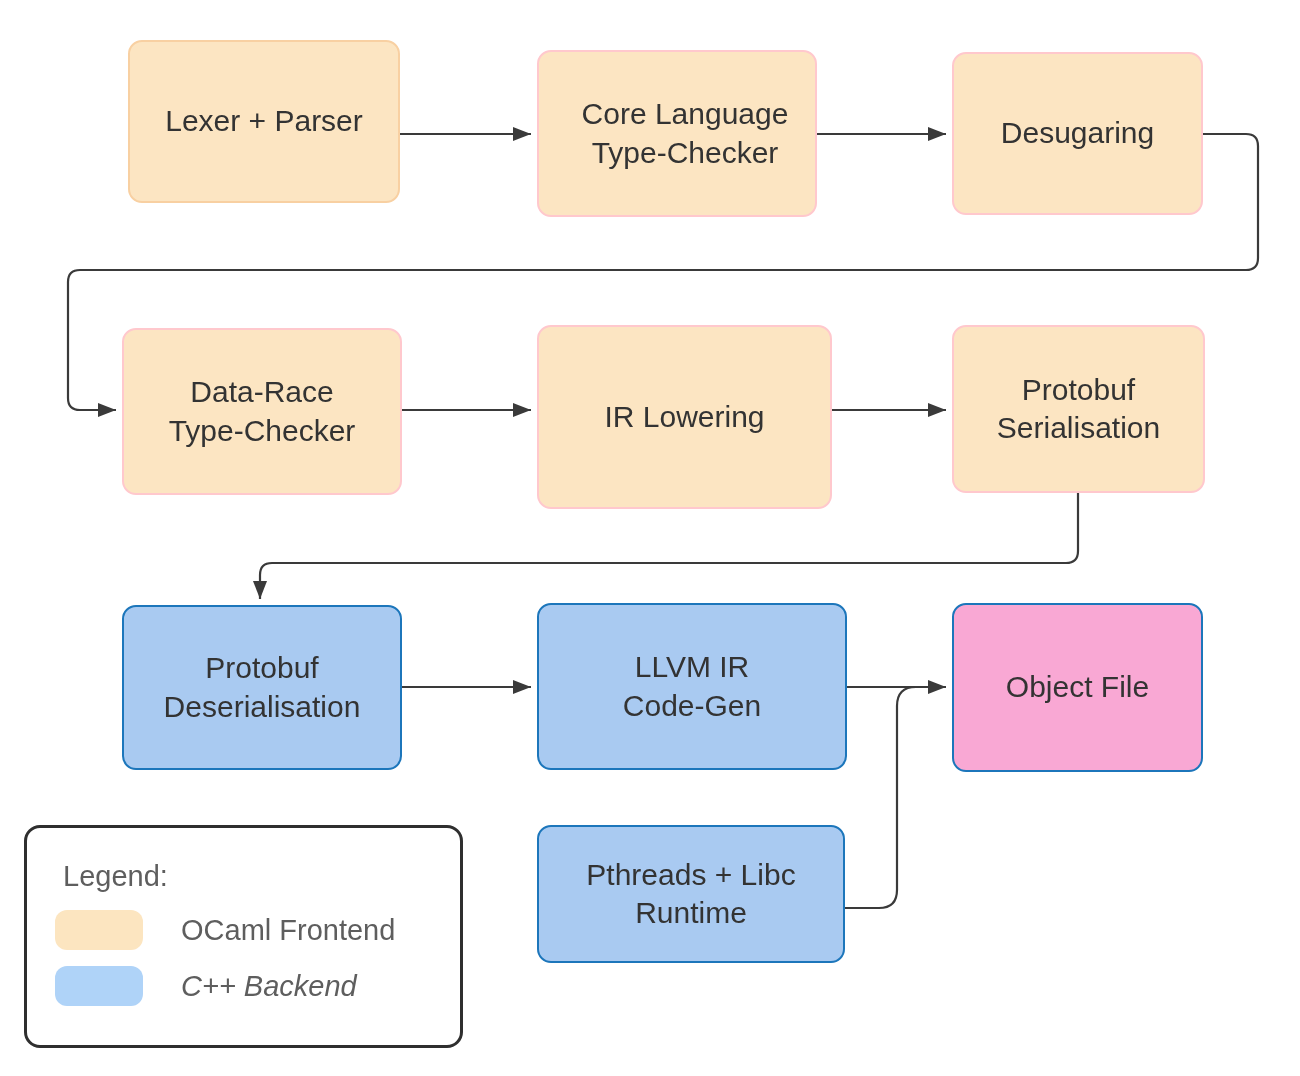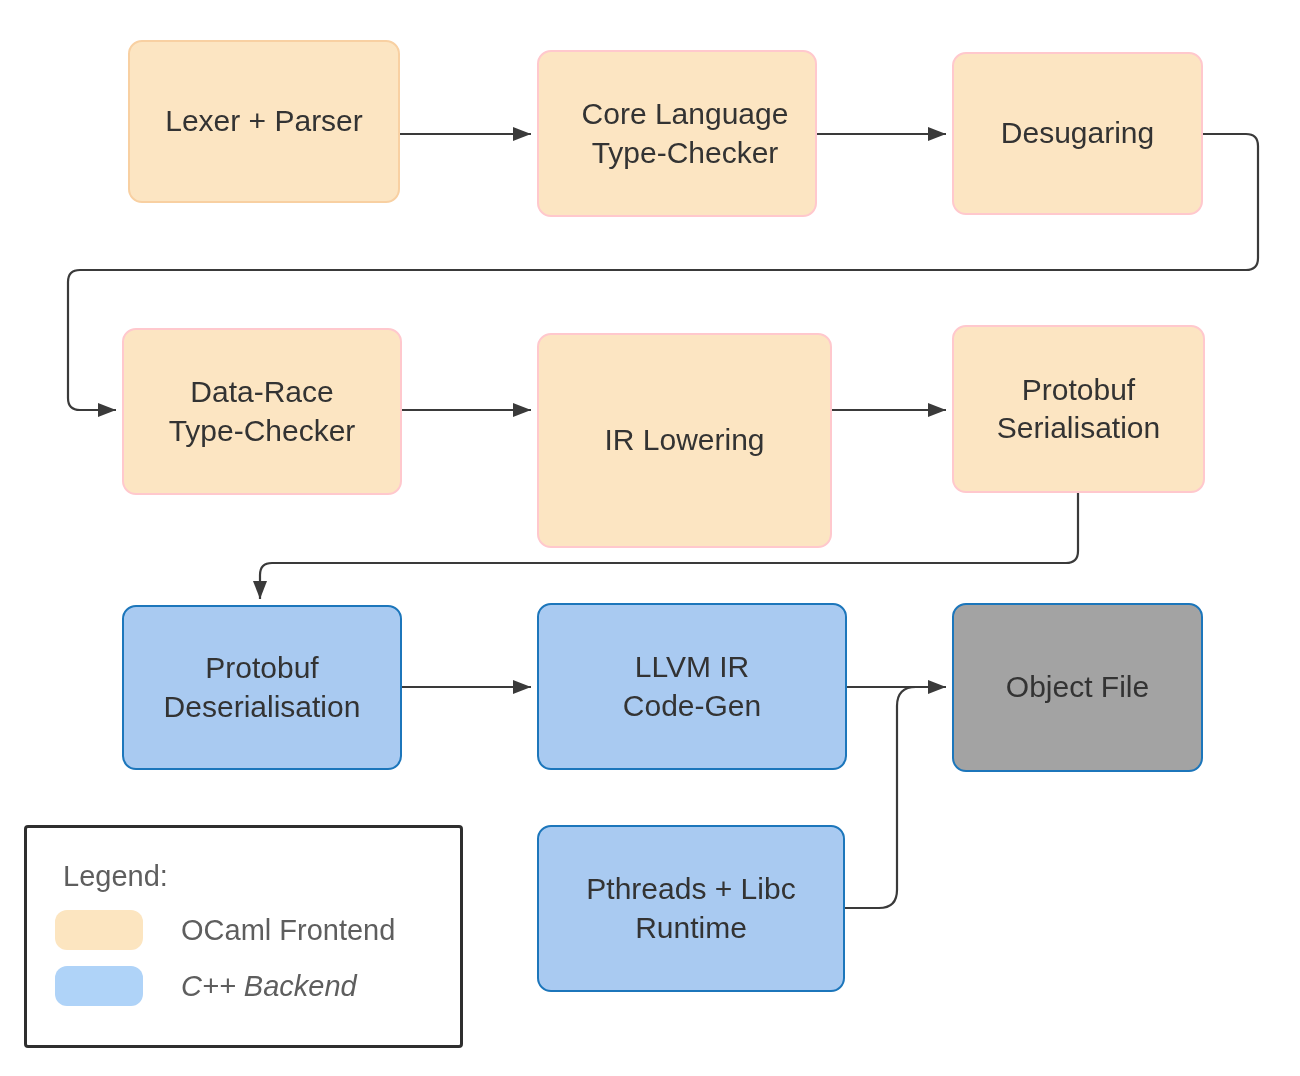--- a/index.html
+++ b/index.html
@@ -38,21 +38,21 @@
   .node.frontend-alt { background: #FCE5C2; border-color: #F8D0A2; }
   .node.backend { background: #A9CAF1; border-color: #1C76BB; }
 
   .legend {
     position: absolute;
     left: 24px; top: 825px;
     width: 439px; height: 223px;
     box-sizing: border-box;
     background: #ffffff;
     border: 3px solid #2F2F2F;
-    border-radius: 4px;
+    border-radius: 16px;
   }
   .legend-title {
     position: absolute;
     left: 36px; top: 32px;
     font-size: 29px;
     color: #5E5E5E;
   }
   .legend-row {
     position: absolute;
     left: 28px;
@@ -110,44 +110,44 @@
 
   <div class="node frontend" style="left: 952px; top: 52px; width: 251px; height: 163px; background-color: rgb(252, 229, 194); border-color: rgb(255, 200, 205);">
     <span class="node-label">Desugaring</span>
   </div>
 
   <div class="node frontend" style="left: 122px; top: 328px; width: 280px; height: 167px; background-color: rgb(252, 229, 194); border-color: rgb(255, 200, 205);">
     <span class="node-label">Data-Race
 Type-Checker</span>
   </div>
 
-  <div class="node frontend" style="left: 537px; top: 325px; width: 295px; height: 215px; background-color: rgb(252, 229, 194); border-color: rgb(255, 200, 205); margin-top: 8px;">
+  <div class="node frontend" style="left: 537px; top: 325px; width: 295px; height: 184px; background-color: rgb(252, 229, 194); border-color: rgb(255, 200, 205);">
     <span class="node-label">IR Lowering</span>
   </div>
 
   <div class="node frontend" style="left: 952px; top: 325px; width: 253px; height: 168px; background-color: rgb(252, 229, 194); border-color: rgb(255, 200, 205);">
     <span class="node-label">Protobuf
 Serialisation</span>
   </div>
 
   <div class="node backend" style="left: 122px; top: 605px; width: 280px; height: 165px; background-color: rgb(169, 202, 241); border-color: rgb(28, 118, 187);">
     <span class="node-label">Protobuf
 Deserialisation</span>
   </div>
 
   <div class="node backend" style="left: 537px; top: 603px; width: 310px; height: 167px; background-color: rgb(169, 202, 241); border-color: rgb(28, 118, 187);">
     <span class="node-label">LLVM IR
 Code-Gen</span>
   </div>
 
-  <div class="node backend" style="left: 952px; top: 603px; width: 251px; height: 169px; background-color: #a3a3a3; border-color: rgb(28, 118, 187);">
+  <div class="node backend" style="left: 952px; top: 603px; width: 251px; height: 169px; background-color: #f9a8d4; border-color: rgb(28, 118, 187);">
     <span class="node-label">Object File</span>
   </div>
 
-  <div class="node backend" style="left: 537px; top: 825px; width: 308px; height: 167px; background-color: rgb(169, 202, 241); border-color: rgb(28, 118, 187);">
+  <div class="node backend" style="left: 537px; top: 825px; width: 308px; height: 138px; background-color: rgb(169, 202, 241); border-color: rgb(28, 118, 187);">
     <span class="node-label">Pthreads + Libc
 Runtime</span>
   </div>
 
   <div class="legend" style="border-color: rgb(47, 47, 47);">
     <div class="legend-title" style="color: rgb(94, 94, 94);">Legend:</div>
     <div class="legend-row row-0">
       <span class="swatch" style="background-color: rgb(252, 229, 192);"></span>
       <span class="legend-label" style="color: rgb(94, 94, 94);">OCaml Frontend</span>
     </div>

